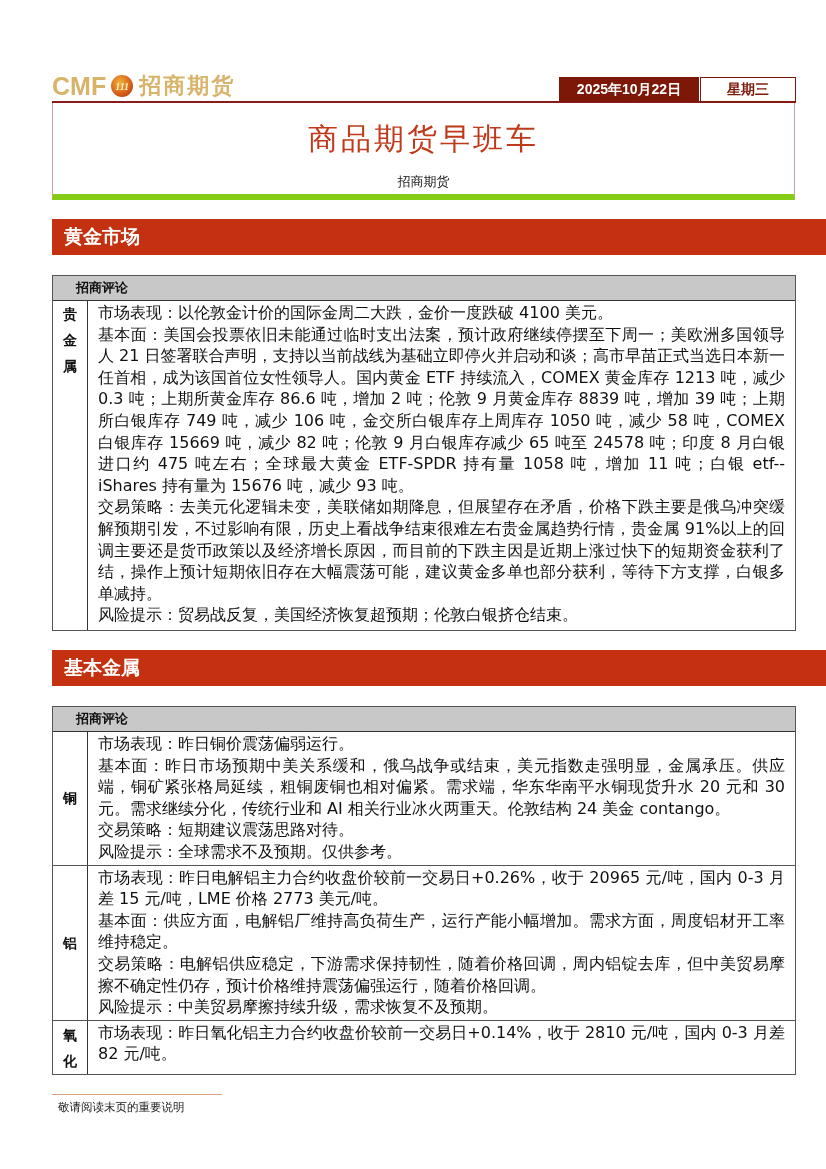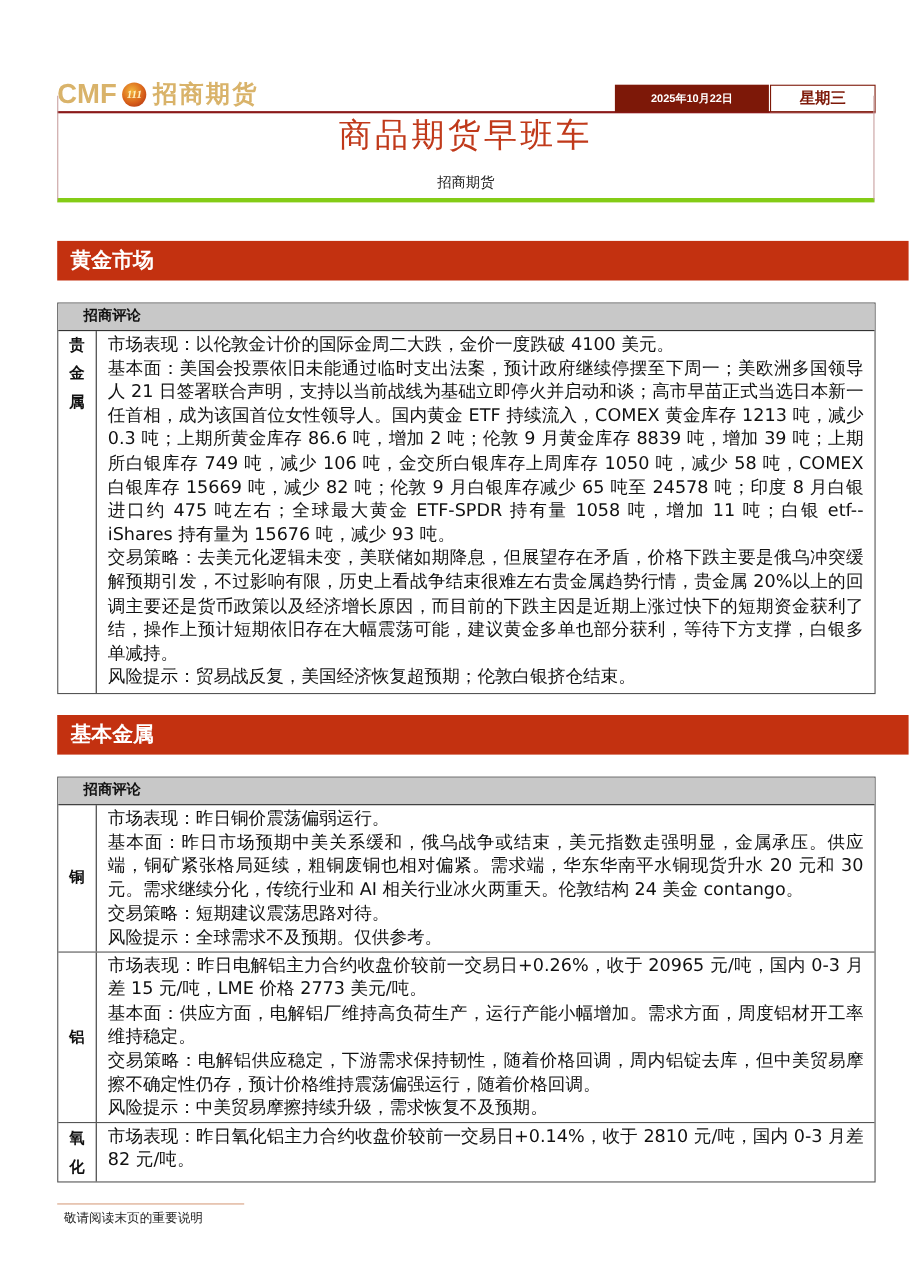--- a/index.html
+++ b/index.html
@@ -12,29 +12,29 @@
                color: #d9b36a; letter-spacing: 0px; }
   .logo .badge { width: 22px; height: 22px; border-radius: 50%; margin: 0 6px 0 5px;
                  background: radial-gradient(circle at 40% 35%, #f2b43a 0%, #d9621a 55%, #a8280f 100%);
                  color: #fff3c2; font-size: 10px; font-weight: bold; font-style: italic;
                  display: flex; align-items: center; justify-content: center; font-family: "Liberation Serif", serif; }
   .logo .cn { font-size: 22px; color: #d9b36a; font-weight: bold; letter-spacing: 2px; font-family: "DejaVu Serif", serif; }
 
   
   .date-line { position: absolute; left: 52px; right: 30px; top: 101px; height: 2px; background: #8b1a1a; }
   .date-box { position: absolute; left: 559px; top: 77px; width: 140px; height: 25px; background: #7d1808;
-              color: #fff; font-weight: bold; font-size: 10px; display: flex; align-items: center; justify-content: center;
+              color: #fff; font-weight: bold; font-size: 14px; display: flex; align-items: center; justify-content: center;
               font-family: "Liberation Sans", sans-serif; }
   .weekday-box { position: absolute; left: 700px; top: 77px; width: 94px; height: 23px; background: #fff;
                  border: 1px solid #7d1808; color: #7d1808; font-weight: bold; font-size: 14px;
                  display: flex; align-items: center; justify-content: center; text-align: center; }
 
   
-  .title-box { position: absolute; left: 52px; top: 87px; width: 743px; height: 97px;
-               border-left: 1px solid #c9a0a0; border-right: 1px solid #c9a0a0; border-bottom: 4px solid #84cc16; box-sizing: border-box; }
+  .title-box { position: absolute; left: 52px; top: 103px; width: 743px; height: 97px;
+               border-left: 1px solid #c9a0a0; border-right: 1px solid #c9a0a0; border-bottom: 6px solid #84cc16; box-sizing: border-box; }
   .title-box .title { position: absolute; left: 0; right: 0; top: 16px; text-align: center;
                       font-size: 30px; color: #c0391a; letter-spacing: 3px; font-family: "DejaVu Serif", serif; }
   .title-box .org { position: absolute; left: 0; right: 0; top: 70px; text-align: center; font-size: 13px; color: #222; }
 
   
   .section-header { position: absolute; left: 52px; width: 803px; height: 36px; background: #c33110;
                     color: #fff; font-size: 19px; font-weight: bold; display: flex; align-items: center; padding-left: 12px; box-sizing: border-box; }
 
   
   .comment-table { position: absolute; left: 52px; width: 744px; border: 1px solid #555; border-collapse: collapse; box-sizing: border-box; }
@@ -74,21 +74,21 @@
   <div class="th">招商评论</div>
   <div class="row">
     <div class="label top" style="padding-top:0;">
       <span>贵</span>
       <span>金</span>
       <span>属</span>
     </div>
     <div class="content" style="padding-top:1px;padding-bottom:4px;">
       <p>市场表现：以伦敦金计价的国际金周二大跌，金价一度跌破 4100 美元。</p>
       <p>基本面：美国会投票依旧未能通过临时支出法案，预计政府继续停摆至下周一；美欧洲多国领导人 21 日签署联合声明，支持以当前战线为基础立即停火并启动和谈；高市早苗正式当选日本新一任首相，成为该国首位女性领导人。国内黄金 ETF 持续流入，COMEX 黄金库存 1213 吨，减少 0.3 吨；上期所黄金库存 86.6 吨，增加 2 吨；伦敦 9 月黄金库存 8839 吨，增加 39 吨；上期所白银库存 749 吨，减少 106 吨，金交所白银库存上周库存 1050 吨，减少 58 吨，COMEX 白银库存 15669 吨，减少 82 吨；伦敦 9 月白银库存减少 65 吨至 24578 吨；印度 8 月白银进口约 475 吨左右；全球最大黄金 ETF-SPDR 持有量 1058 吨，增加 11 吨；白银 etf--iShares 持有量为 15676 吨，减少 93 吨。</p>
-      <p>交易策略：去美元化逻辑未变，美联储如期降息，但展望存在矛盾，价格下跌主要是俄乌冲突缓解预期引发，不过影响有限，历史上看战争结束很难左右贵金属趋势行情，贵金属 20%以上的回调主要还是货币政策以及经济增长原因，而目前的下跌主因是近期上涨过快下的短期资金获利了结，操作上预计短期依旧存在大幅震荡可能，建议黄金多单也部分获利，等待下方支撑，白银多单减持。</p>
+      <p>交易策略：去美元化逻辑未变，美联储如期降息，但展望存在矛盾，价格下跌主要是俄乌冲突缓解预期引发，不过影响有限，历史上看战争结束很难左右贵金属趋势行情，贵金属 91%以上的回调主要还是货币政策以及经济增长原因，而目前的下跌主因是近期上涨过快下的短期资金获利了结，操作上预计短期依旧存在大幅震荡可能，建议黄金多单也部分获利，等待下方支撑，白银多单减持。</p>
       <p>风险提示：贸易战反复，美国经济恢复超预期；伦敦白银挤仓结束。</p>
     </div>
   </div>
 </div>
 
 <div class="section-header" style="top:650px;">基本金属</div>
 
 <div class="comment-table" style="top:706px;">
   <div class="th">招商评论</div>
 

